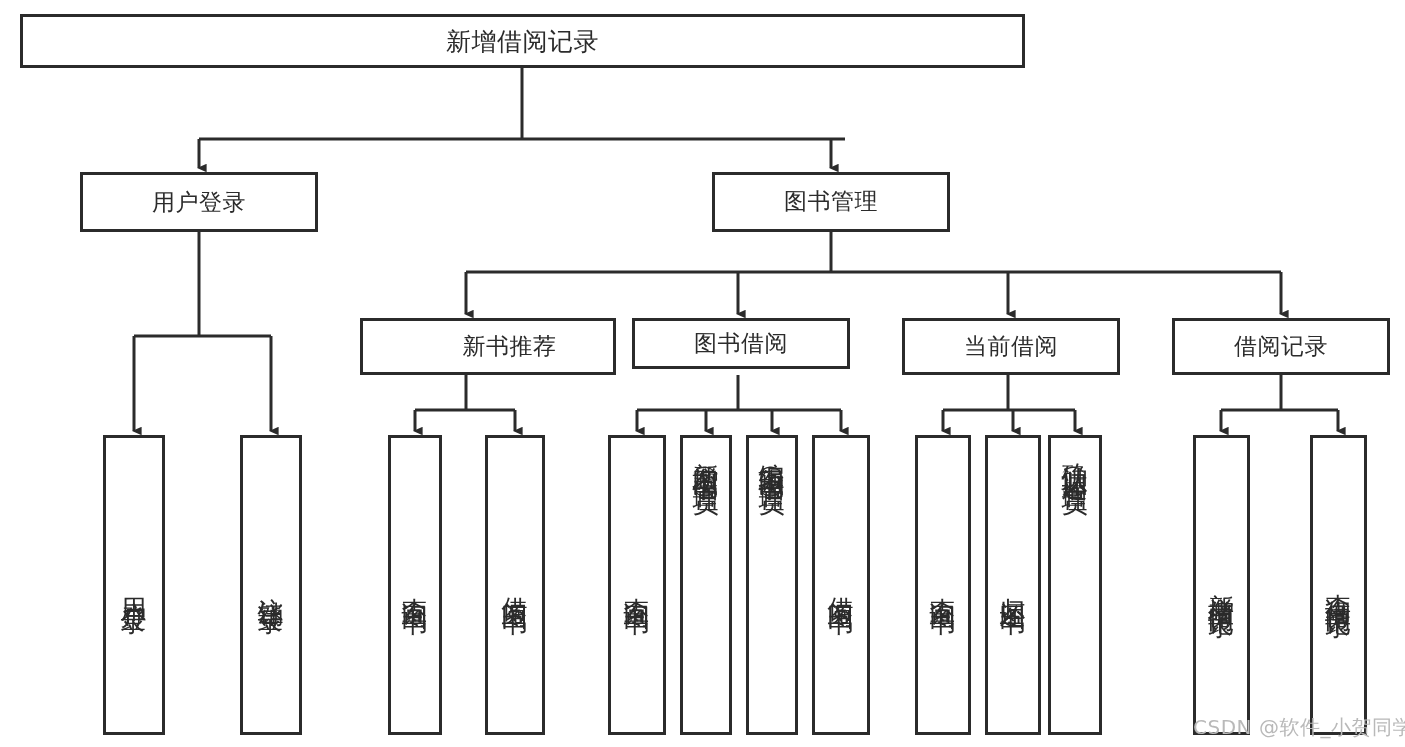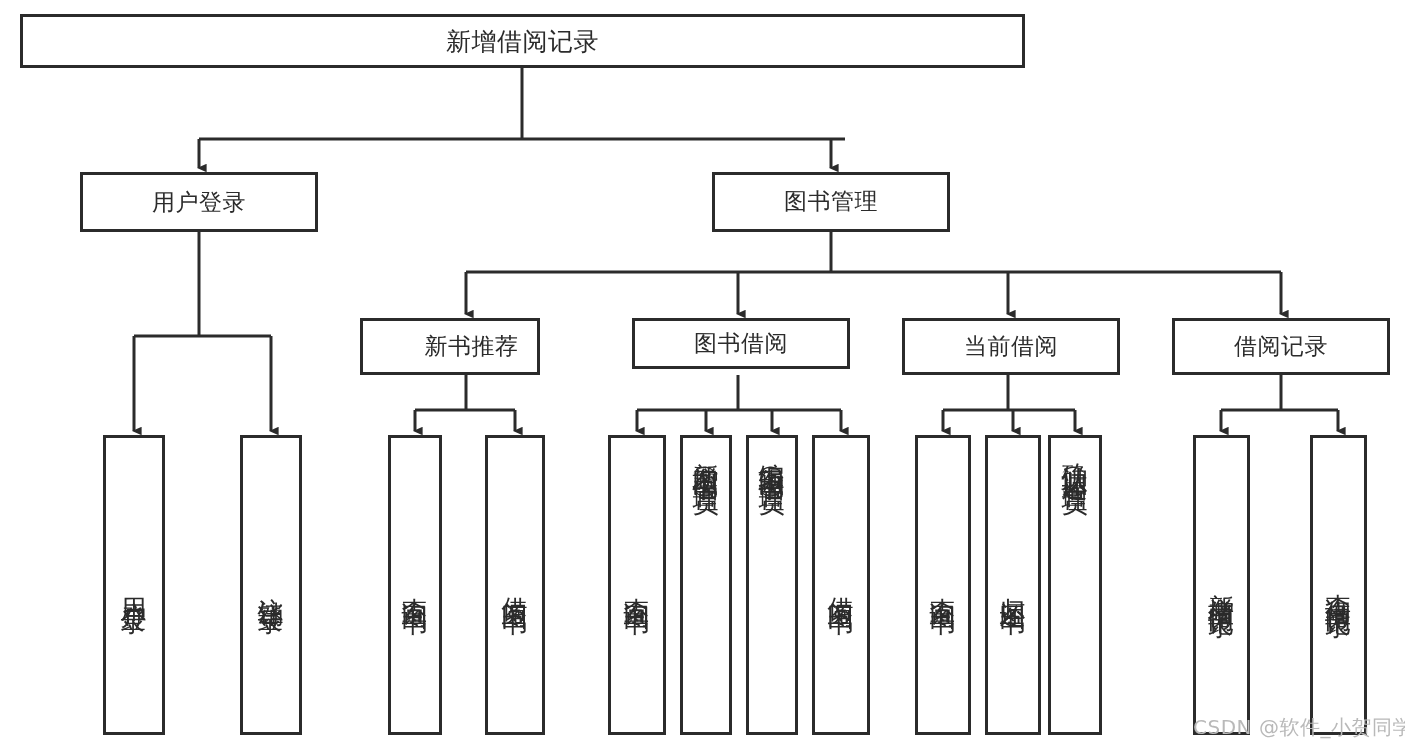--- a/index.html
+++ b/index.html
@@ -132,21 +132,21 @@
     <span class="label">新增借阅记录</span>
   </div>
 
   <div class="node h2" style="left:80px;top:172px;width:238px;height:60px;">
     <span class="label">用户登录</span>
   </div>
   <div class="node h2" style="left:712px;top:172px;width:238px;height:60px;font-family:Liberation Serif, serif;">
     <span class="label">图书管理</span>
   </div>
 
-  <div class="node h3" style="left:360px;top:318px;width:180px;height:57px;padding-left:43px;">
+  <div class="node h3" style="left:360px;top:318px;width:256px;height:57px;padding-left:43px;">
     <span class="label">新书推荐</span>
   </div>
   <div class="node h3" style="left:632px;top:318px;width:218px;height:51px;">
     <span class="label">图书借阅</span>
   </div>
   <div class="node h3" style="left:1172px;top:318px;width:218px;height:57px;">
     <span class="label">借阅记录</span>
   </div>
   <div class="node h3" style="left:902px;top:318px;width:218px;height:57px;">
     <span class="label">当前借阅</span>

